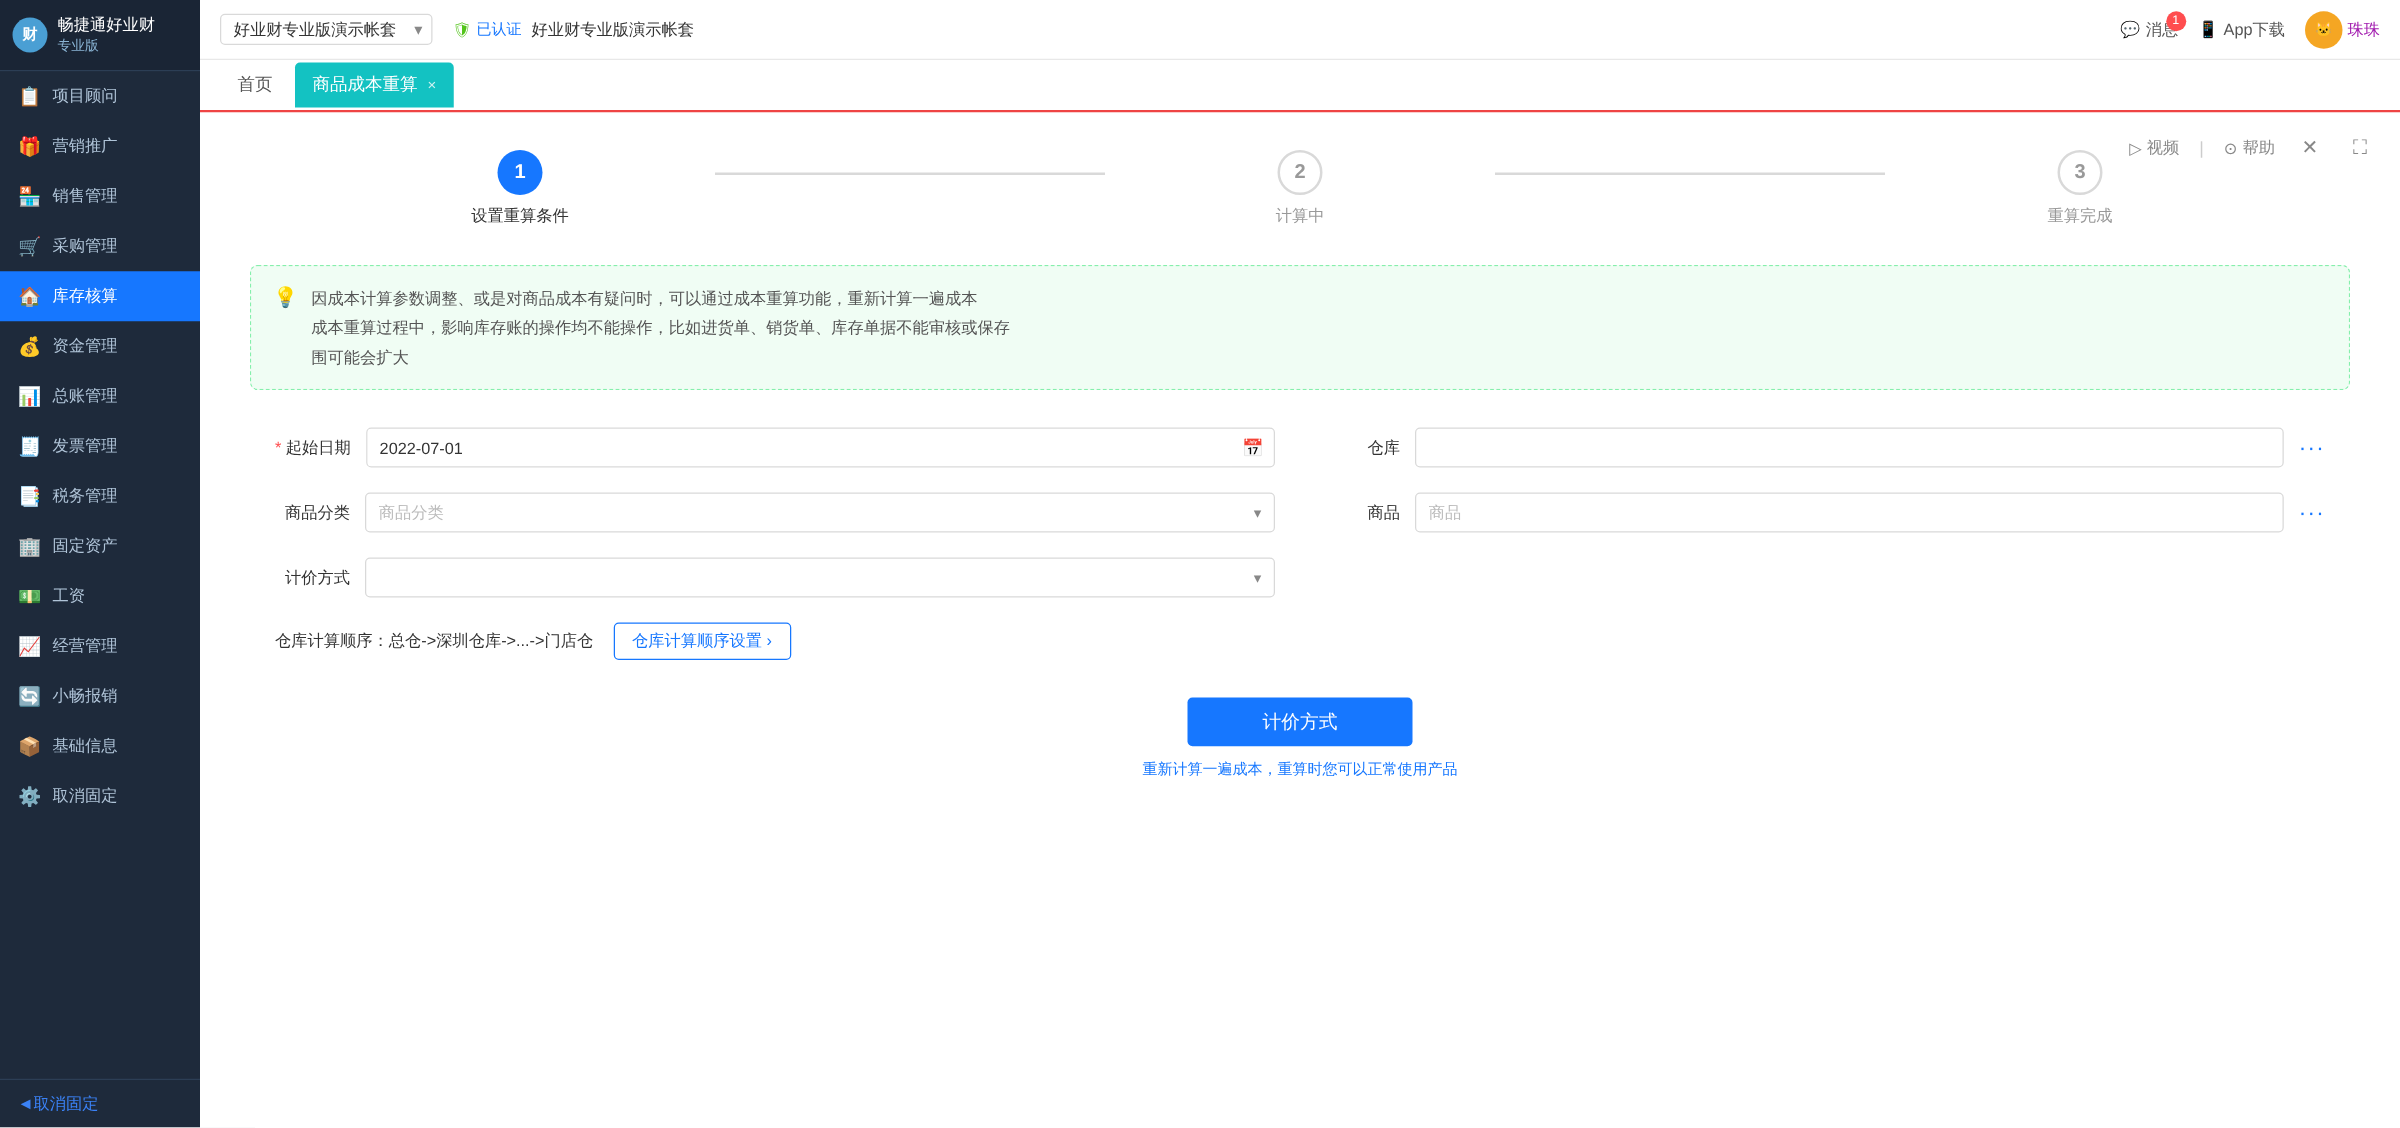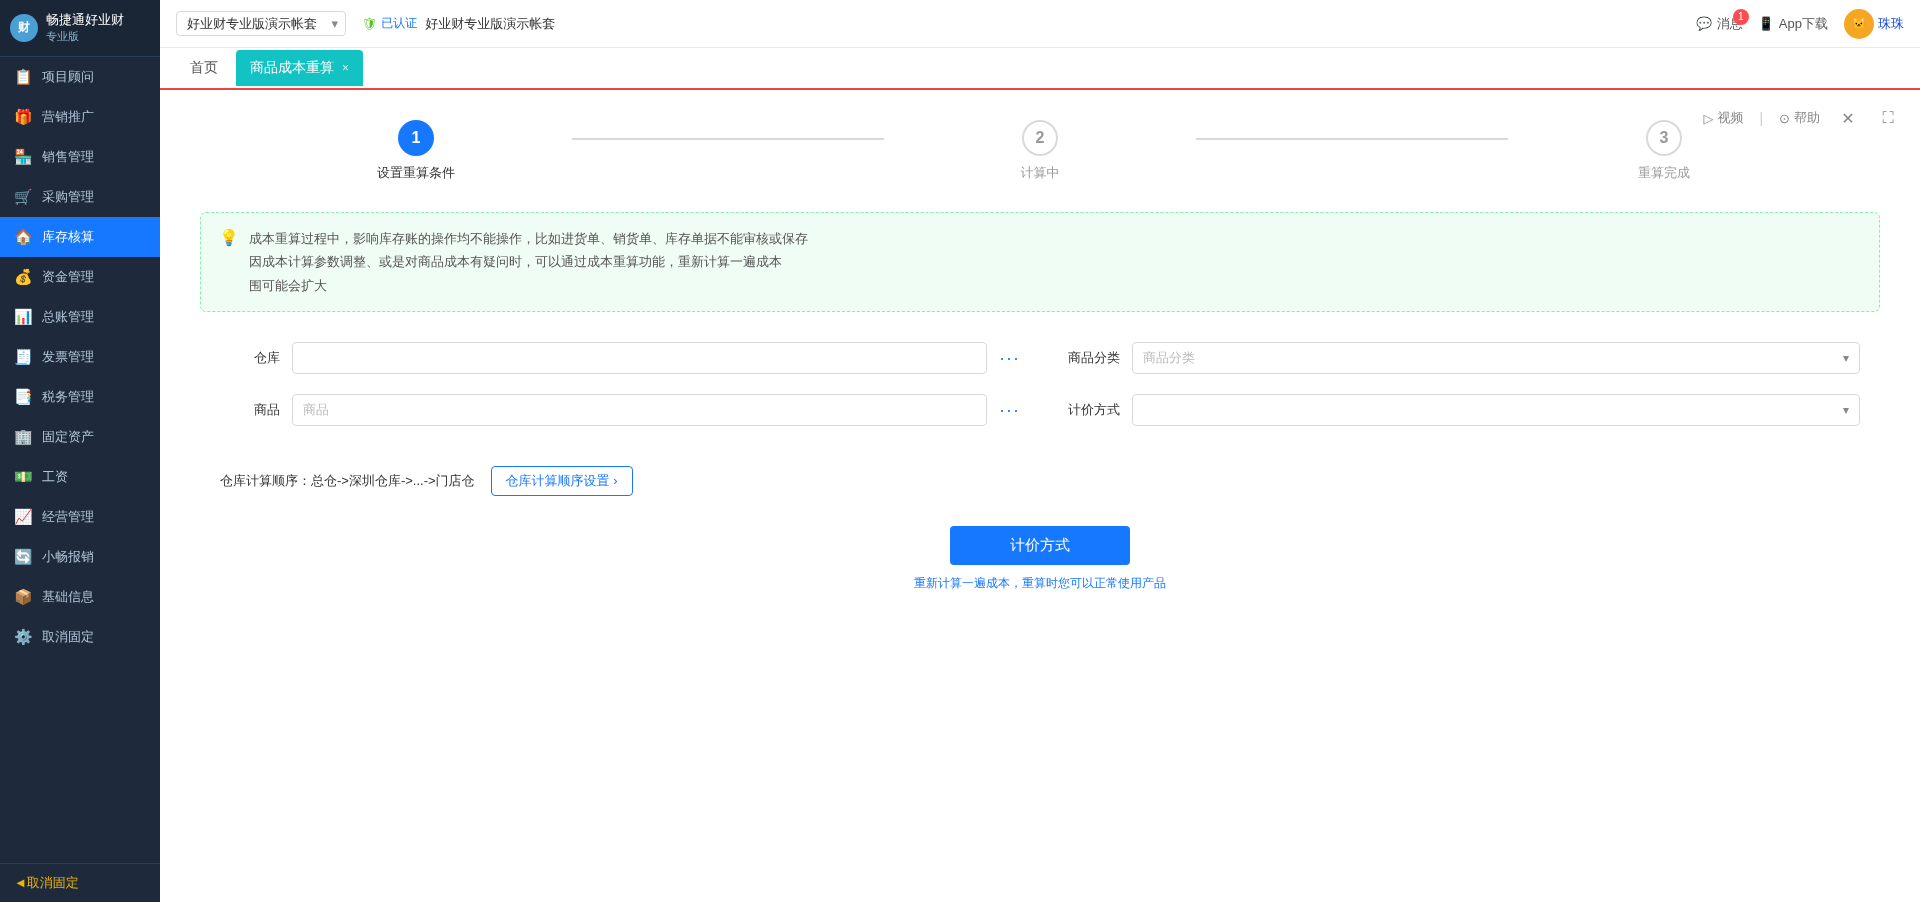--- a/index.html
+++ b/index.html
@@ -45,21 +45,21 @@
       color: #b0c4d8;
       cursor: pointer;
       transition: background 0.2s;
       font-size: 13px;
     }
     .sidebar-item.active { background: #1677ff; color: white; }
     .sidebar-item-icon { width: 20px; height: 20px; margin-right: 8px; display: flex; align-items: center; justify-content: center; font-size: 15px; flex-shrink: 0; }
 
     .sidebar-bottom {
       padding: 10px 14px;
-      color: #eab308;
+      color: #3b82f6;
       cursor: pointer;
       display: flex;
       align-items: center;
       font-size: 13px;
       border-top: 1px solid #2c3e55;
     }
 
     
     .main { flex: 1; display: flex; flex-direction: column; overflow: hidden; }
 
@@ -128,21 +128,21 @@
       display: flex; align-items: center; justify-content: center;
     }
     .avatar {
       width: 30px; height: 30px;
       background: #f5a623;
       border-radius: 50%;
       display: flex; align-items: center; justify-content: center;
       overflow: hidden;
     }
     .avatar-placeholder { color: white; font-size: 11px; font-weight: bold; }
-    .user-name { color: #1d4ed8; font-size: 13px; cursor: pointer; }
+    .user-name { color: #a21caf; font-size: 13px; cursor: pointer; }
 
     
     .tab-bar {
       height: 42px;
       background: white;
       display: flex;
       align-items: center;
       padding: 0 0 0 16px;
       border-bottom: 2px solid #ef4444;
       flex-shrink: 0;
@@ -513,28 +513,35 @@
         <div class="step-circle inactive">
           <span>3</span>
         </div>
         <div class="step-label inactive">重算完成</div>
       </div>
     </div>
 
     <div class="info-box">
       <span class="info-icon">💡</span>
       <div class="info-text">
+        <div>因成本计算参数调整、或是对商品成本有疑问时，可以通过成本重算功能，重新计算一遍成本</div>
         <div>成本重算过程中，影响库存账的操作均不能操作，比如进货单、销货单、库存单据不能审核或保存</div>
-        <div>因成本计算参数调整、或是对商品成本有疑问时，可以通过成本重算功能，重新计算一遍成本</div>
         <div>围可能会扩大</div>
       </div>
     </div>
 
     <div class="form-grid">
 
+      <div class="form-row">
+        <span class="form-label required">起始日期</span>
+        <div class="form-input-with-icon">
+          <input type="text" value="2022-07-01" style="">
+          <span class="form-input-icon">📅</span>
+        </div>
+      </div>
 
       <div class="form-row">
         <span class="form-label">仓库</span>
         <div class="form-select" style="flex:1">
           <span class="form-select-text"></span>
         </div>
         <span class="form-dots">···</span>
       </div>
 
       <div class="form-row">

